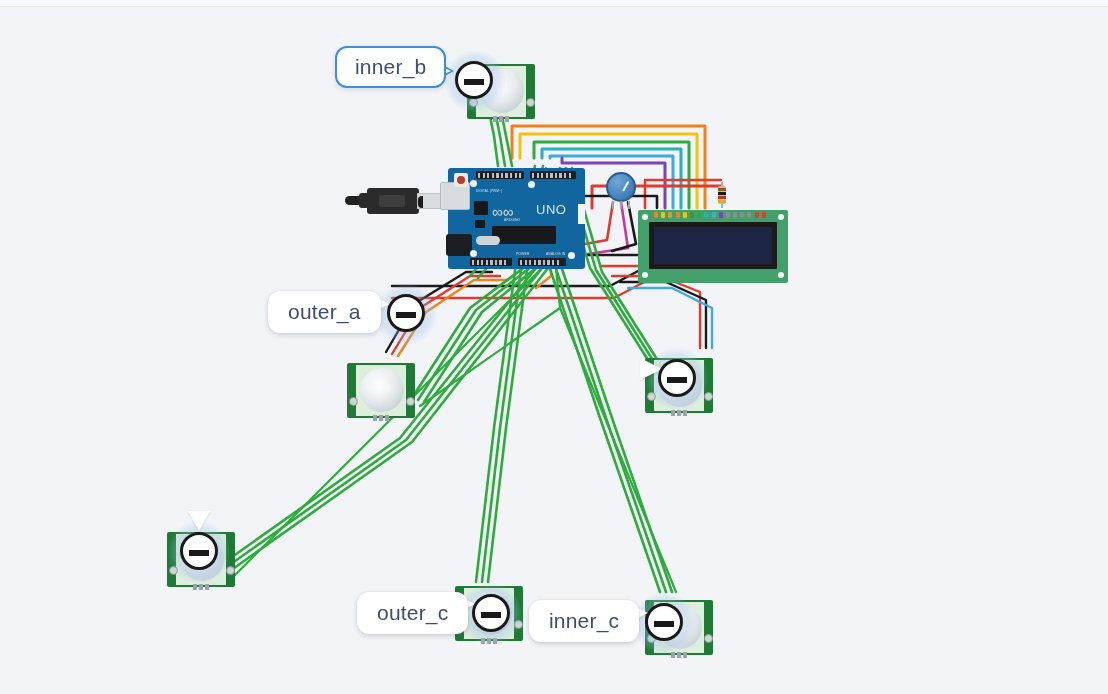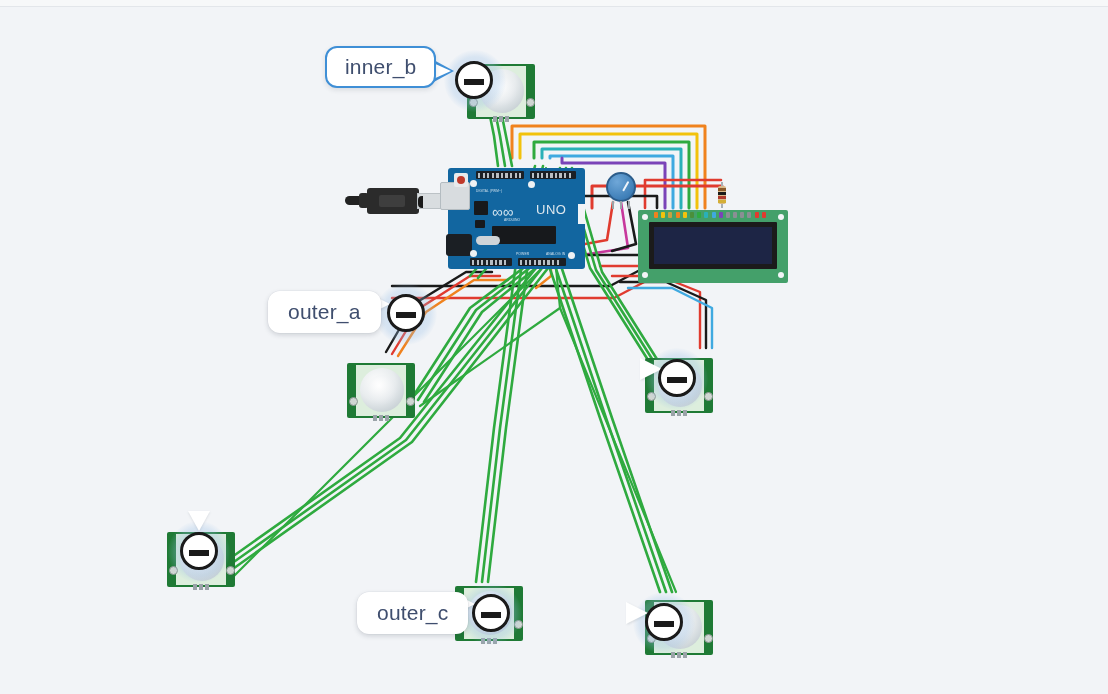--- a/index.html
+++ b/index.html
@@ -535,21 +535,21 @@
             <i></i>
           </div>
       </div>
     </div>
 
     <div id="overlay-layer">
 
       <div class="halo" style="left:444px;top:42px"></div>
       <div class="tail tail-r-sel" style="left:430px;top:50px"></div>
       <div class="tail tail-r-sel-in" style="left:431px;top:54px"></div>
-      <div class="callout selected" style="left:325px;top:38px">
+      <div class="callout selected" style="left:335px;top:38px">
         <span>inner_b</span>
       </div>
       <div class="badge" style="left:455px;top:53px"></div>
 
       <div class="halo" style="left:375px;top:275px"></div>
       <div class="tail tail-r" style="left:368px;top:285px"></div>
       <div class="callout" style="left:268px;top:283px">
         <span>outer_a</span>
       </div>
       <div class="badge" style="left:387px;top:286px"></div>
@@ -564,16 +564,19 @@
 
       <div class="halo" style="left:460px;top:575px"></div>
       <div class="tail tail-r" style="left:453px;top:585px"></div>
       <div class="callout" style="left:357px;top:584px">
         <span>outer_c</span>
       </div>
       <div class="badge" style="left:472px;top:586px"></div>
 
       <div class="halo" style="left:633px;top:584px"></div>
       <div class="tail tail-r" style="left:626px;top:594px"></div>
+      <div class="callout" style="left:529px;top:592px">
+        <span>inner_c</span>
+      </div>
       <div class="badge" style="left:645px;top:595px"></div>
     </div>
   </div>
 </div>
 
 </body></html>

